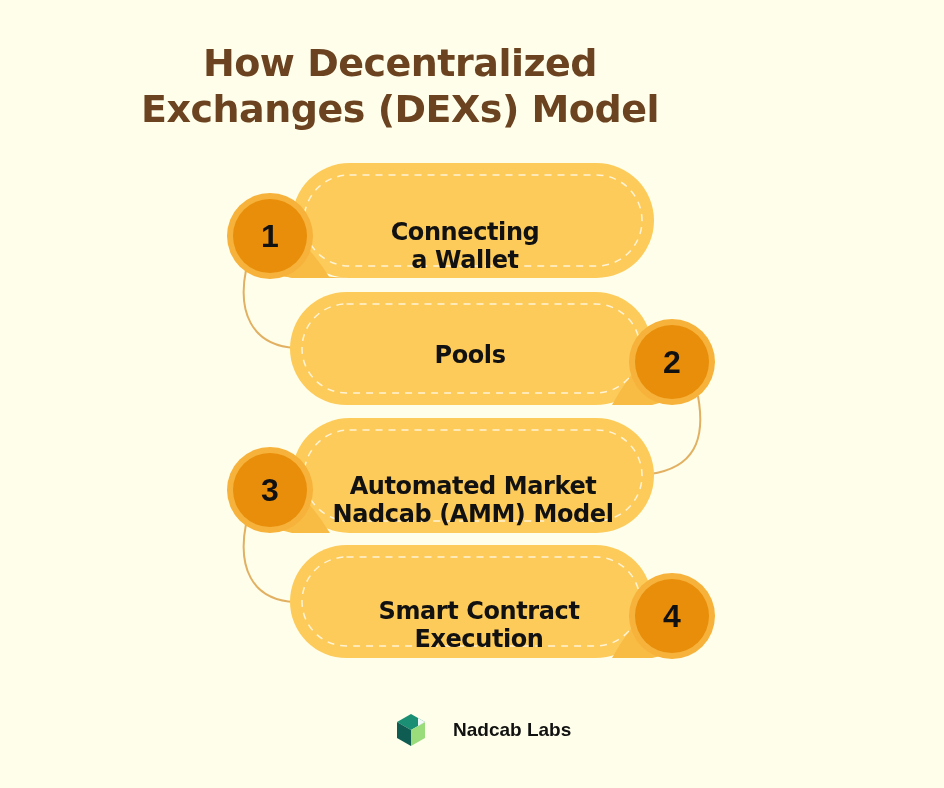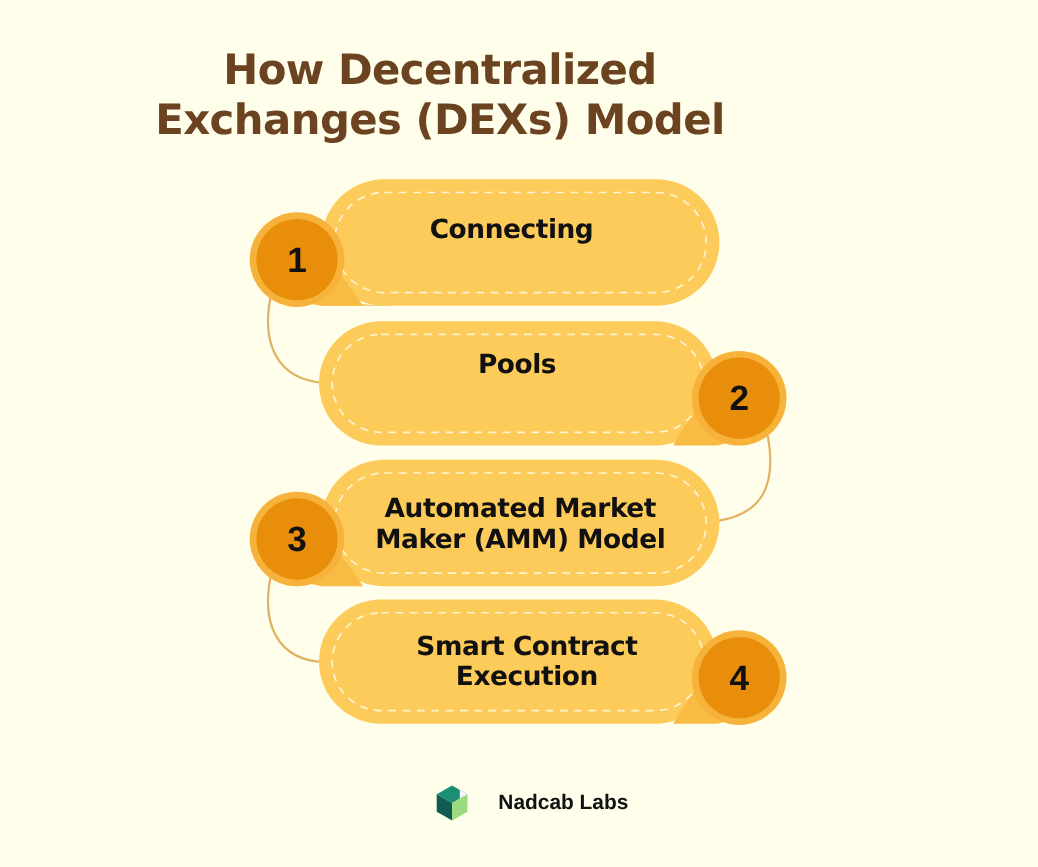--- a/index.html
+++ b/index.html
@@ -16,20 +16,21 @@
       font-weight: bold; font-size: 38px; line-height: 46px;
       letter-spacing: -0.5px;
     }
     .title span { display: block; }
     svg.diagram { position: absolute; left: 0; top: 0; }
     .step-text {
       position: absolute; text-align: center; color: #111;
       font-family: "DejaVu Sans", sans-serif;
       font-weight: bold; font-size: 24px; line-height: 28px;
       letter-spacing: -0.4px;
+      margin-top: 24px;
     }
     .step-text span { display: block; }
     .step-num {
       position: absolute; width: 60px; height: 60px; line-height: 60px;
       text-align: center; color: #111;
       font-family: "Liberation Sans", sans-serif;
       font-weight: bold; font-size: 32px;
     }
     .brand {
       position: absolute; left: 393px; top: 712px; height: 36px;
@@ -83,31 +84,32 @@
     <rect x="290" y="545" width="362" height="113" rx="56.5" fill="#FDCB5A"></rect>
     <path d="M692 580 Q 640 606, 612 658 L 652 658 Q 694 650, 704 618 Z" fill="#F8BC44"></path>
     <rect x="302" y="557" width="338" height="89" rx="44.5" fill="none" stroke="#FFF3D6" stroke-width="1.5" stroke-dasharray="7 6"></rect>
     <circle cx="672" cy="616" r="43" fill="#F6B23A"></circle>
     <circle cx="672" cy="616" r="37" fill="#E88E0A"></circle>
   </g>
 </svg>
 
 <div class="step-text" style="left:300px; top:194px; width:330px;">
   <span>Connecting</span>
+  <span>a Wallet</span>
 </div>
 <div class="step-num" style="left:240px; top:206px;">1</div>
 
 <div class="step-text" style="left:305px; top:317px; width:330px;">
   <span>Pools</span>
 </div>
 <div class="step-num" style="left:642px; top:332px;">2</div>
 
 <div class="step-text" style="left:298px; top:448px; width:350px;">
   <span>Automated Market</span>
-  <span>Maker (AMM) Model</span>
+  <span>Nadcab (AMM) Model</span>
 </div>
 <div class="step-num" style="left:240px; top:460px;">3</div>
 
 <div class="step-text" style="left:314px; top:573px; width:330px;">
   <span>Smart Contract</span>
   <span>Execution</span>
 </div>
 <div class="step-num" style="left:642px; top:586px;">4</div>
 
 <div class="brand">

